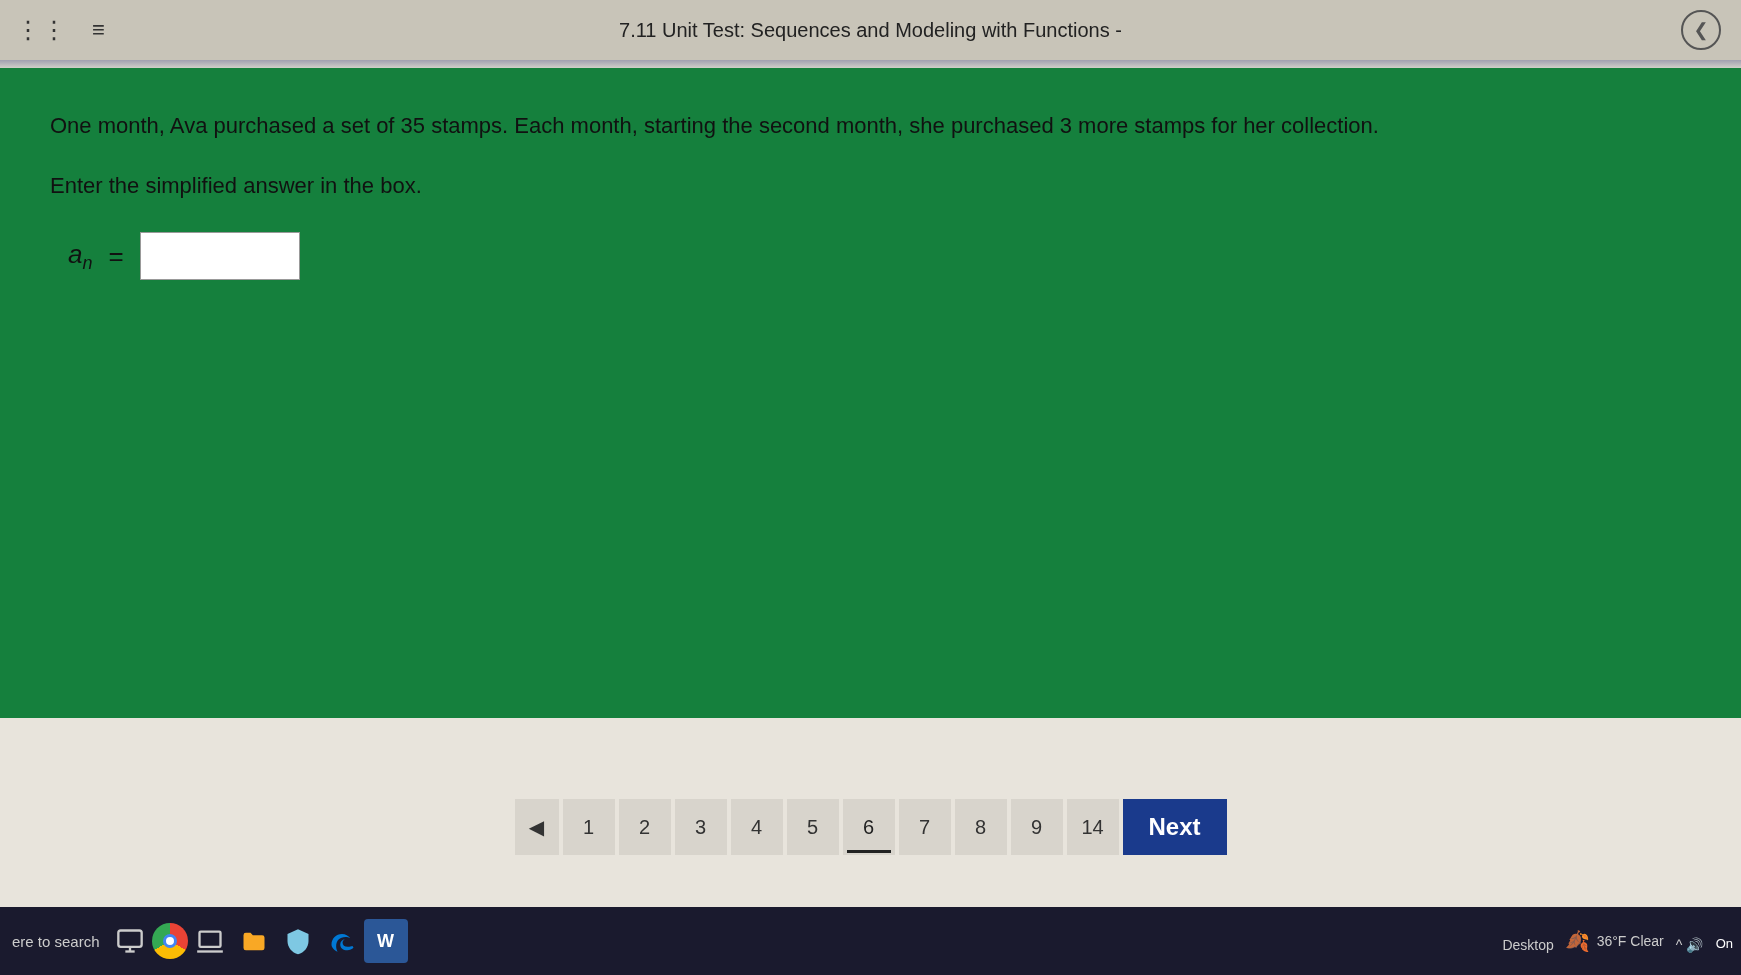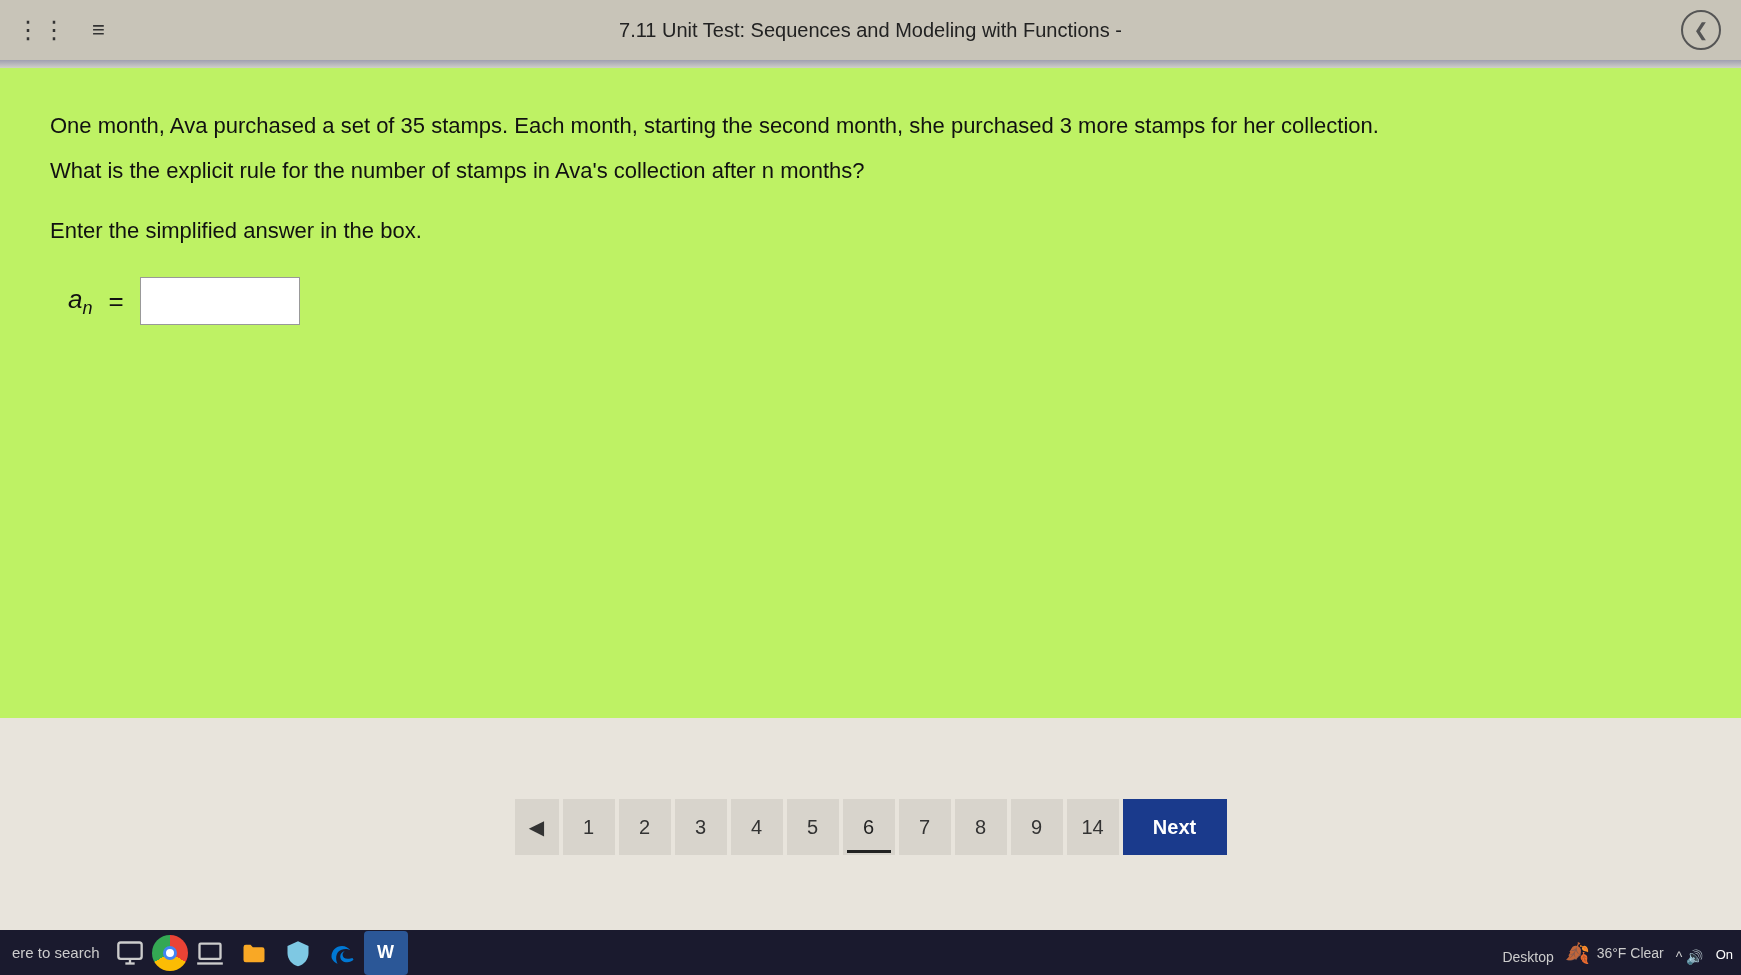--- a/index.html
+++ b/index.html
@@ -60,21 +60,21 @@
     }
 
     
     .divider-bar {
       height: 8px;
       background: linear-gradient(to bottom, #a0a0b0, #d0cfc8);
     }
 
     
     .main-content {
-      background: #bef264;
+      background: #15803d;
       padding: 40px 50px;
       min-height: 650px;
     }
 
     .question-text {
       font-size: 22px;
       color: #111;
       line-height: 1.6;
       margin-bottom: 30px;
       max-width: 1500px;
@@ -174,35 +174,35 @@
       height: 3px;
       background: #222;
     }
 
     .page-next-btn {
       width: 104px;
       height: 56px;
       background: #1a3a8c;
       border: none;
       color: #fff;
-      font-size: 20px;
+      font-size: 24px;
       font-weight: bold;
       cursor: pointer;
       display: flex;
       align-items: center;
       justify-content: center;
     }
 
     
     .taskbar {
       position: absolute;
       bottom: 0;
       left: 0;
       right: 0;
-      height: 45px;
+      height: 68px;
       background: #1a1a2e;
       display: flex;
       align-items: center;
       padding: 0 8px;
     }
 
     .taskbar-search {
       color: #ccc;
       font-size: 15px;
       margin-right: 8px;
@@ -273,21 +273,20 @@
   <div class="top-bar-back">
     <span>❮</span>
   </div>
 </div>
 
 <div class="divider-bar"></div>
 
 <div class="main-content">
   <div class="question-text">
     <p>One month, Ava purchased a set of 35 stamps. Each month, starting the second month, she purchased 3 more stamps for her collection.</p>
-    <p>What is the explicit rule for the number of stamps in Ava's collection after n months?</p>
   </div>
   <div class="instruction-text">Enter the simplified answer in the box.</div>
 
   <div class="answer-row">
     <span class="answer-label">
       <i>a</i><sub>n</sub>
     </span>
     <span class="equals-sign">=</span>
     <input class="answer-input" type="text" style="">
   </div>

